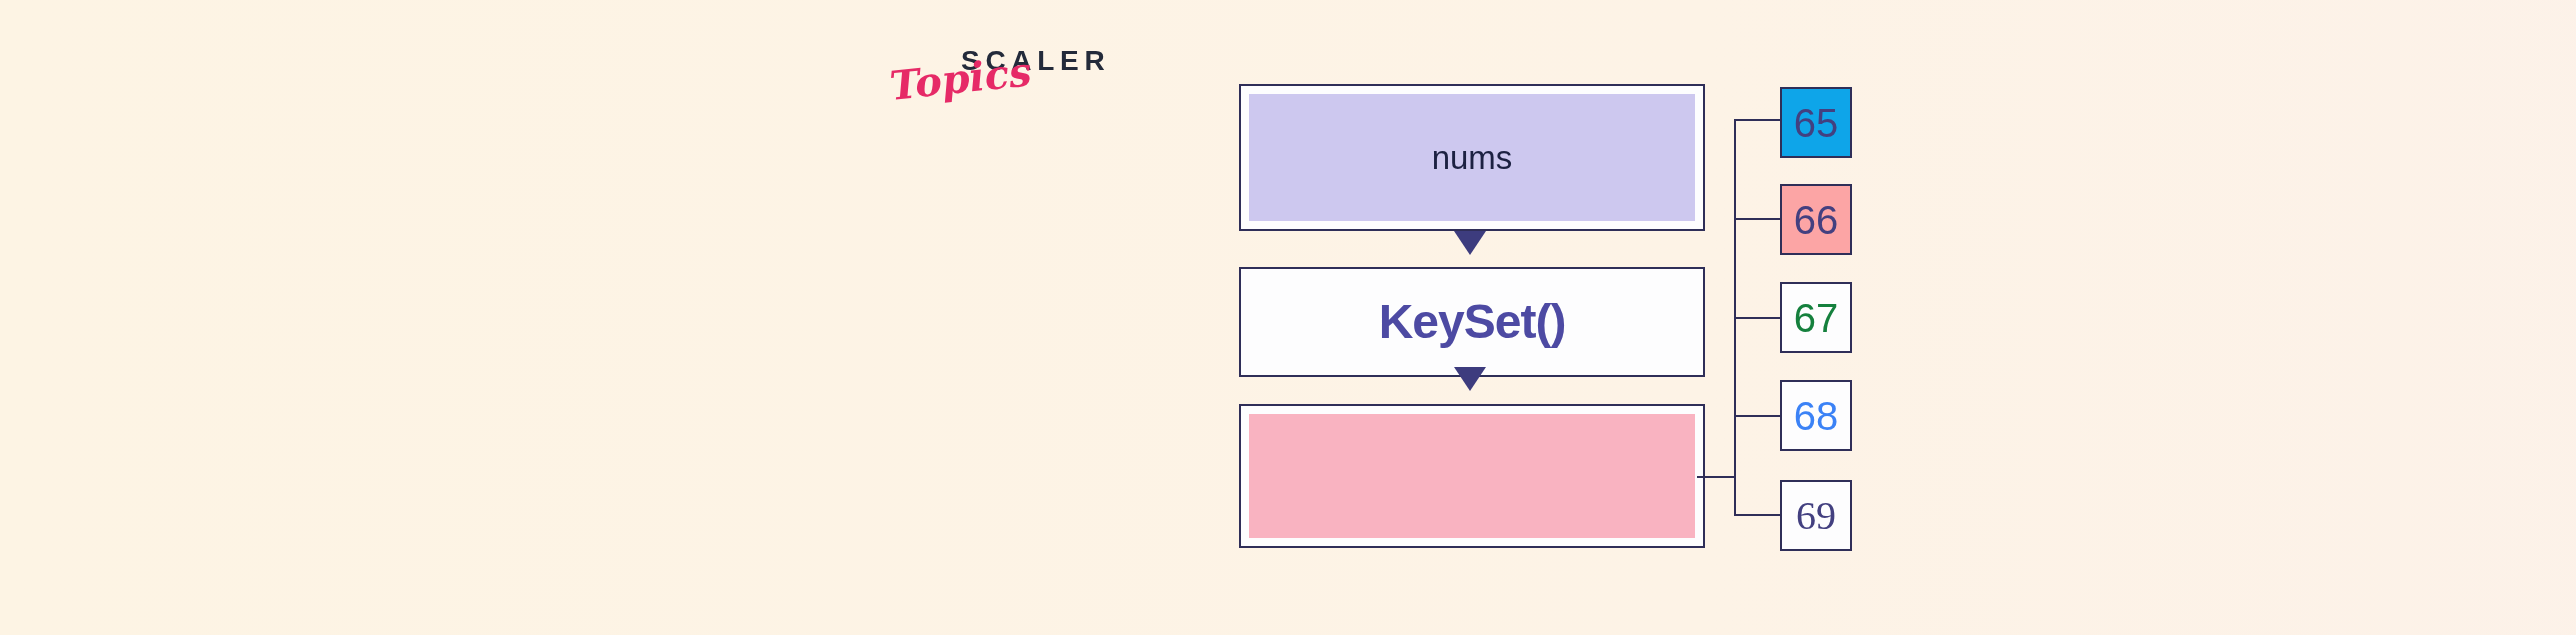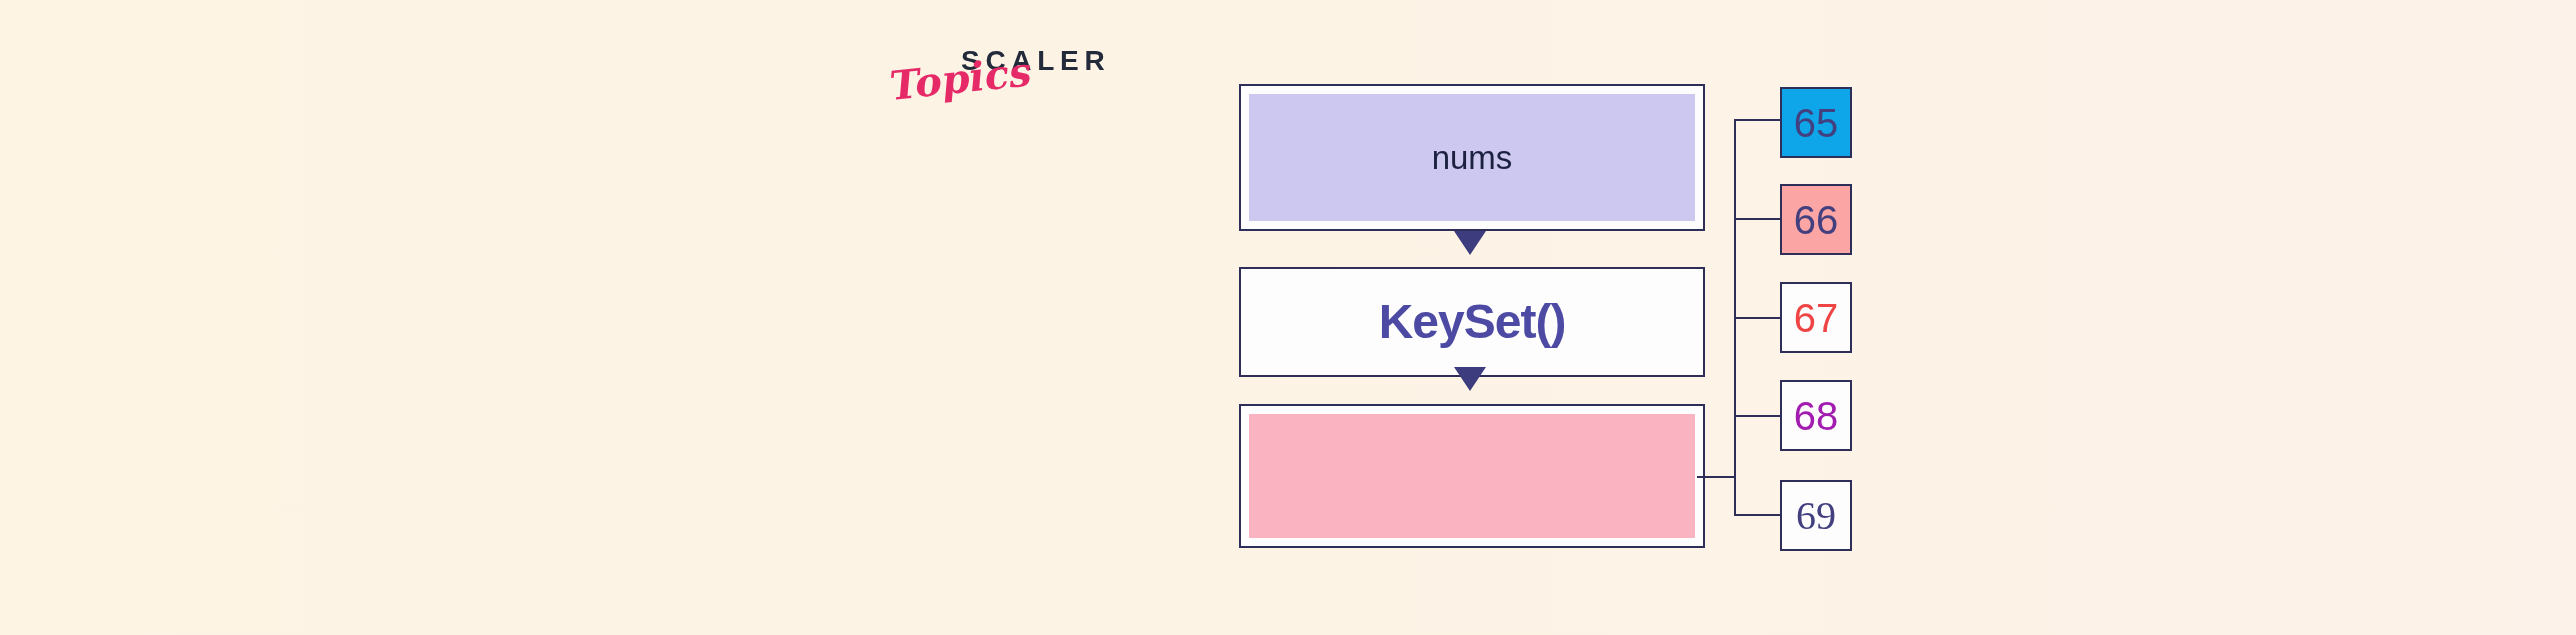--- a/index.html
+++ b/index.html
@@ -130,16 +130,16 @@
 <div id="connector-main" class="abs connector" style="background: rgb(47, 46, 88);"></div>
 <div id="connector-spine" class="abs connector" style="background: rgb(47, 46, 88);"></div>
 <div id="stub-0" class="abs connector stub" style="background: rgb(47, 46, 88);"></div>
 <div id="stub-1" class="abs connector stub" style="background: rgb(47, 46, 88);"></div>
 <div id="stub-2" class="abs connector stub" style="background: rgb(47, 46, 88);"></div>
 <div id="stub-3" class="abs connector stub" style="background: rgb(47, 46, 88);"></div>
 <div id="stub-4" class="abs connector stub" style="background: rgb(47, 46, 88);"></div>
 
 <div id="key-0" class="abs key-box" style="border-color: rgb(47, 46, 88); background: #0ea5e9; color: rgb(67, 64, 128);">65</div>
 <div id="key-1" class="abs key-box" style="border-color: rgb(47, 46, 88); background: #fca5a5; color: rgb(67, 64, 128);">66</div>
-<div id="key-2" class="abs key-box" style="border-color: rgb(47, 46, 88); background: rgb(253, 253, 254); color: #ef4444;">67</div>
-<div id="key-3" class="abs key-box" style="border-color: rgb(47, 46, 88); background: rgb(253, 253, 254); color: #a21caf;">68</div>
+<div id="key-2" class="abs key-box" style="border-color: rgb(47, 46, 88); background: rgb(253, 253, 254); color: #15803d;">67</div>
+<div id="key-3" class="abs key-box" style="border-color: rgb(47, 46, 88); background: rgb(253, 253, 254); color: #3b82f6;">68</div>
 <div id="key-4" class="abs key-box" style="border-color: rgb(47, 46, 88); background: rgb(253, 253, 254); color: rgb(67, 64, 128);">69</div>
 
 
 </body></html>

